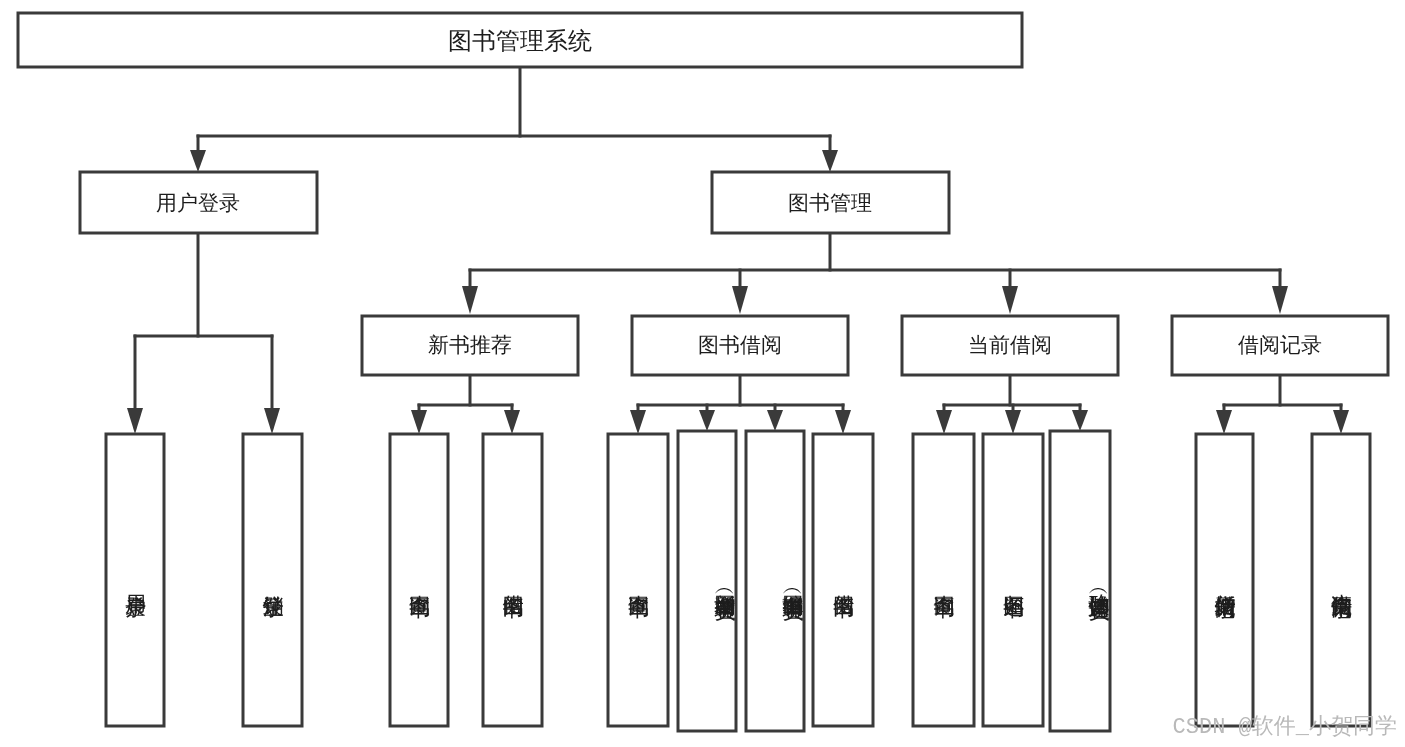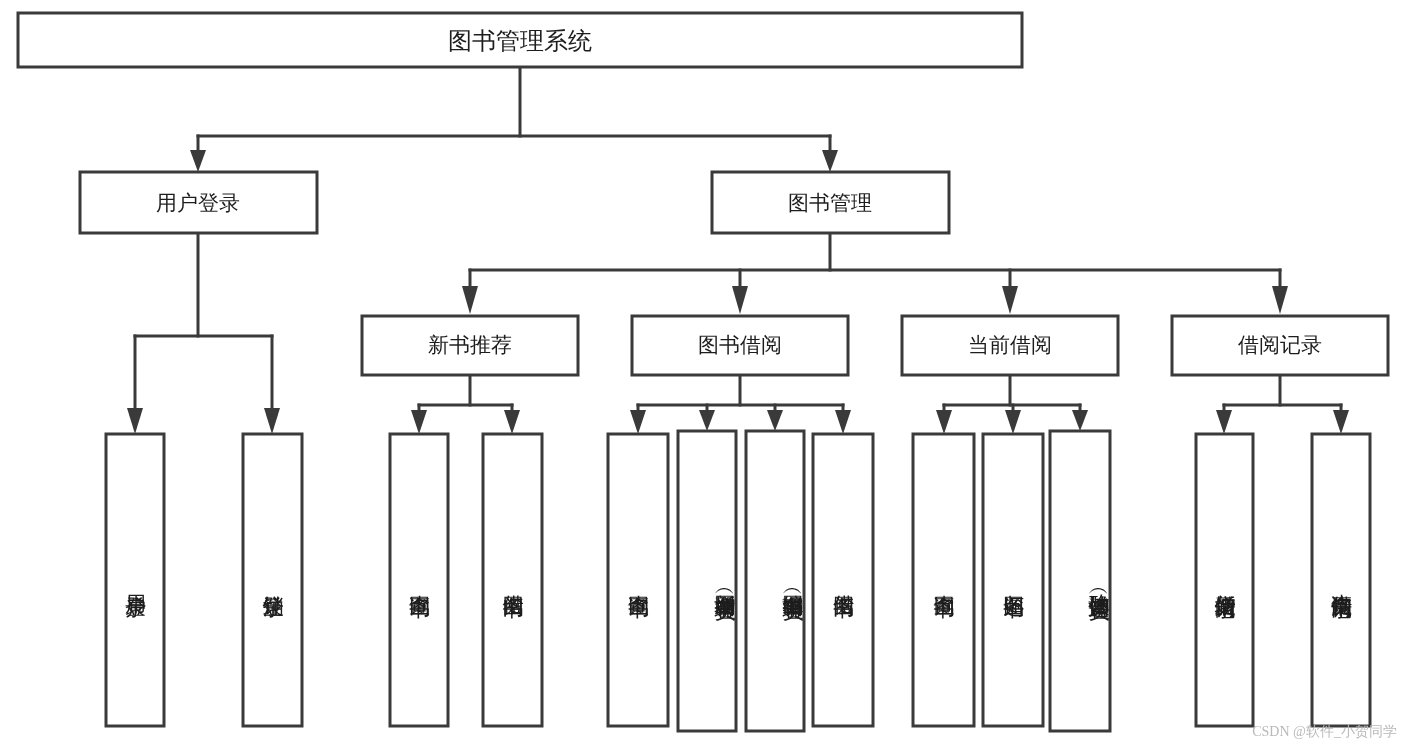--- a/index.html
+++ b/index.html
@@ -60,22 +60,22 @@
     display: flex;
     align-items: center;
     justify-content: center;
     pointer-events: none;
     letter-spacing: 1px;
   }
   .watermark {
     position: absolute;
     right: 8px;
     bottom: 6px;
-    font-family: Liberation Serif, serif;
-    font-size: 14px;
+    font-family: Liberation Mono, monospace;
+    font-size: 22px;
     color: #b9b9b9;
     white-space: nowrap;
     user-select: none;
   }
 </style>
 </head>
 <body>
 
 <div id="diagram-root">
 

